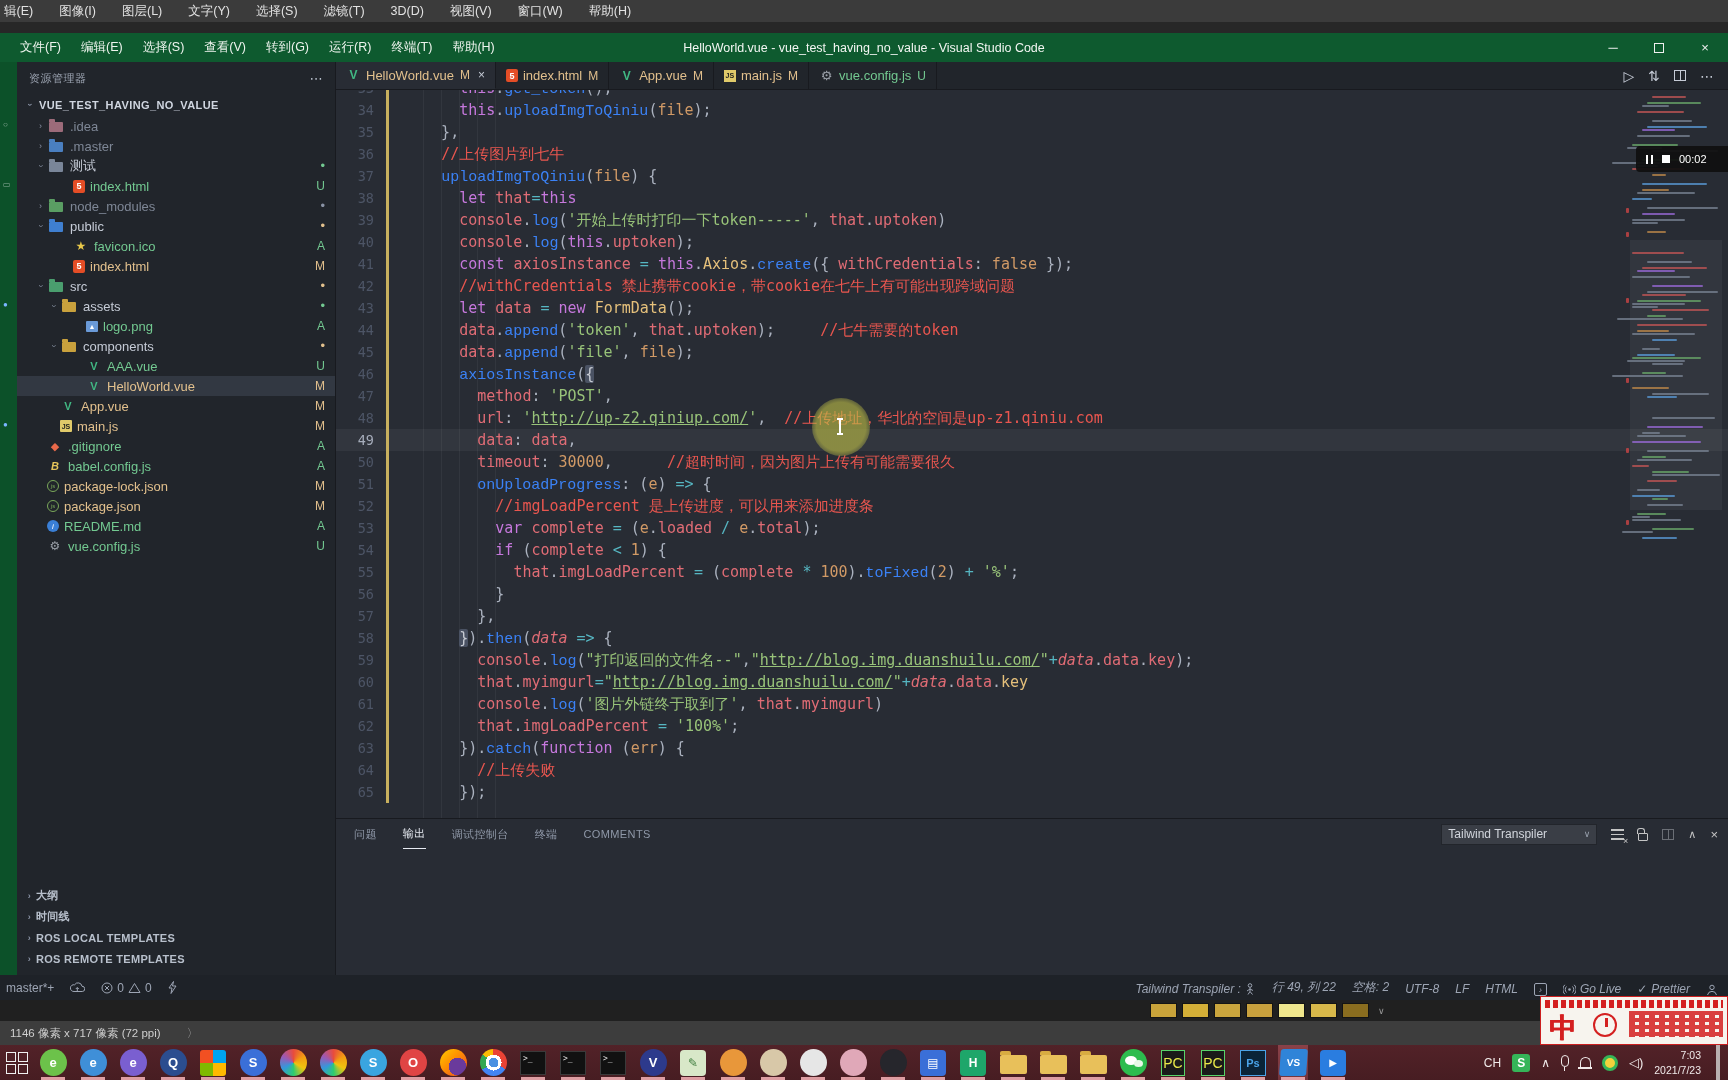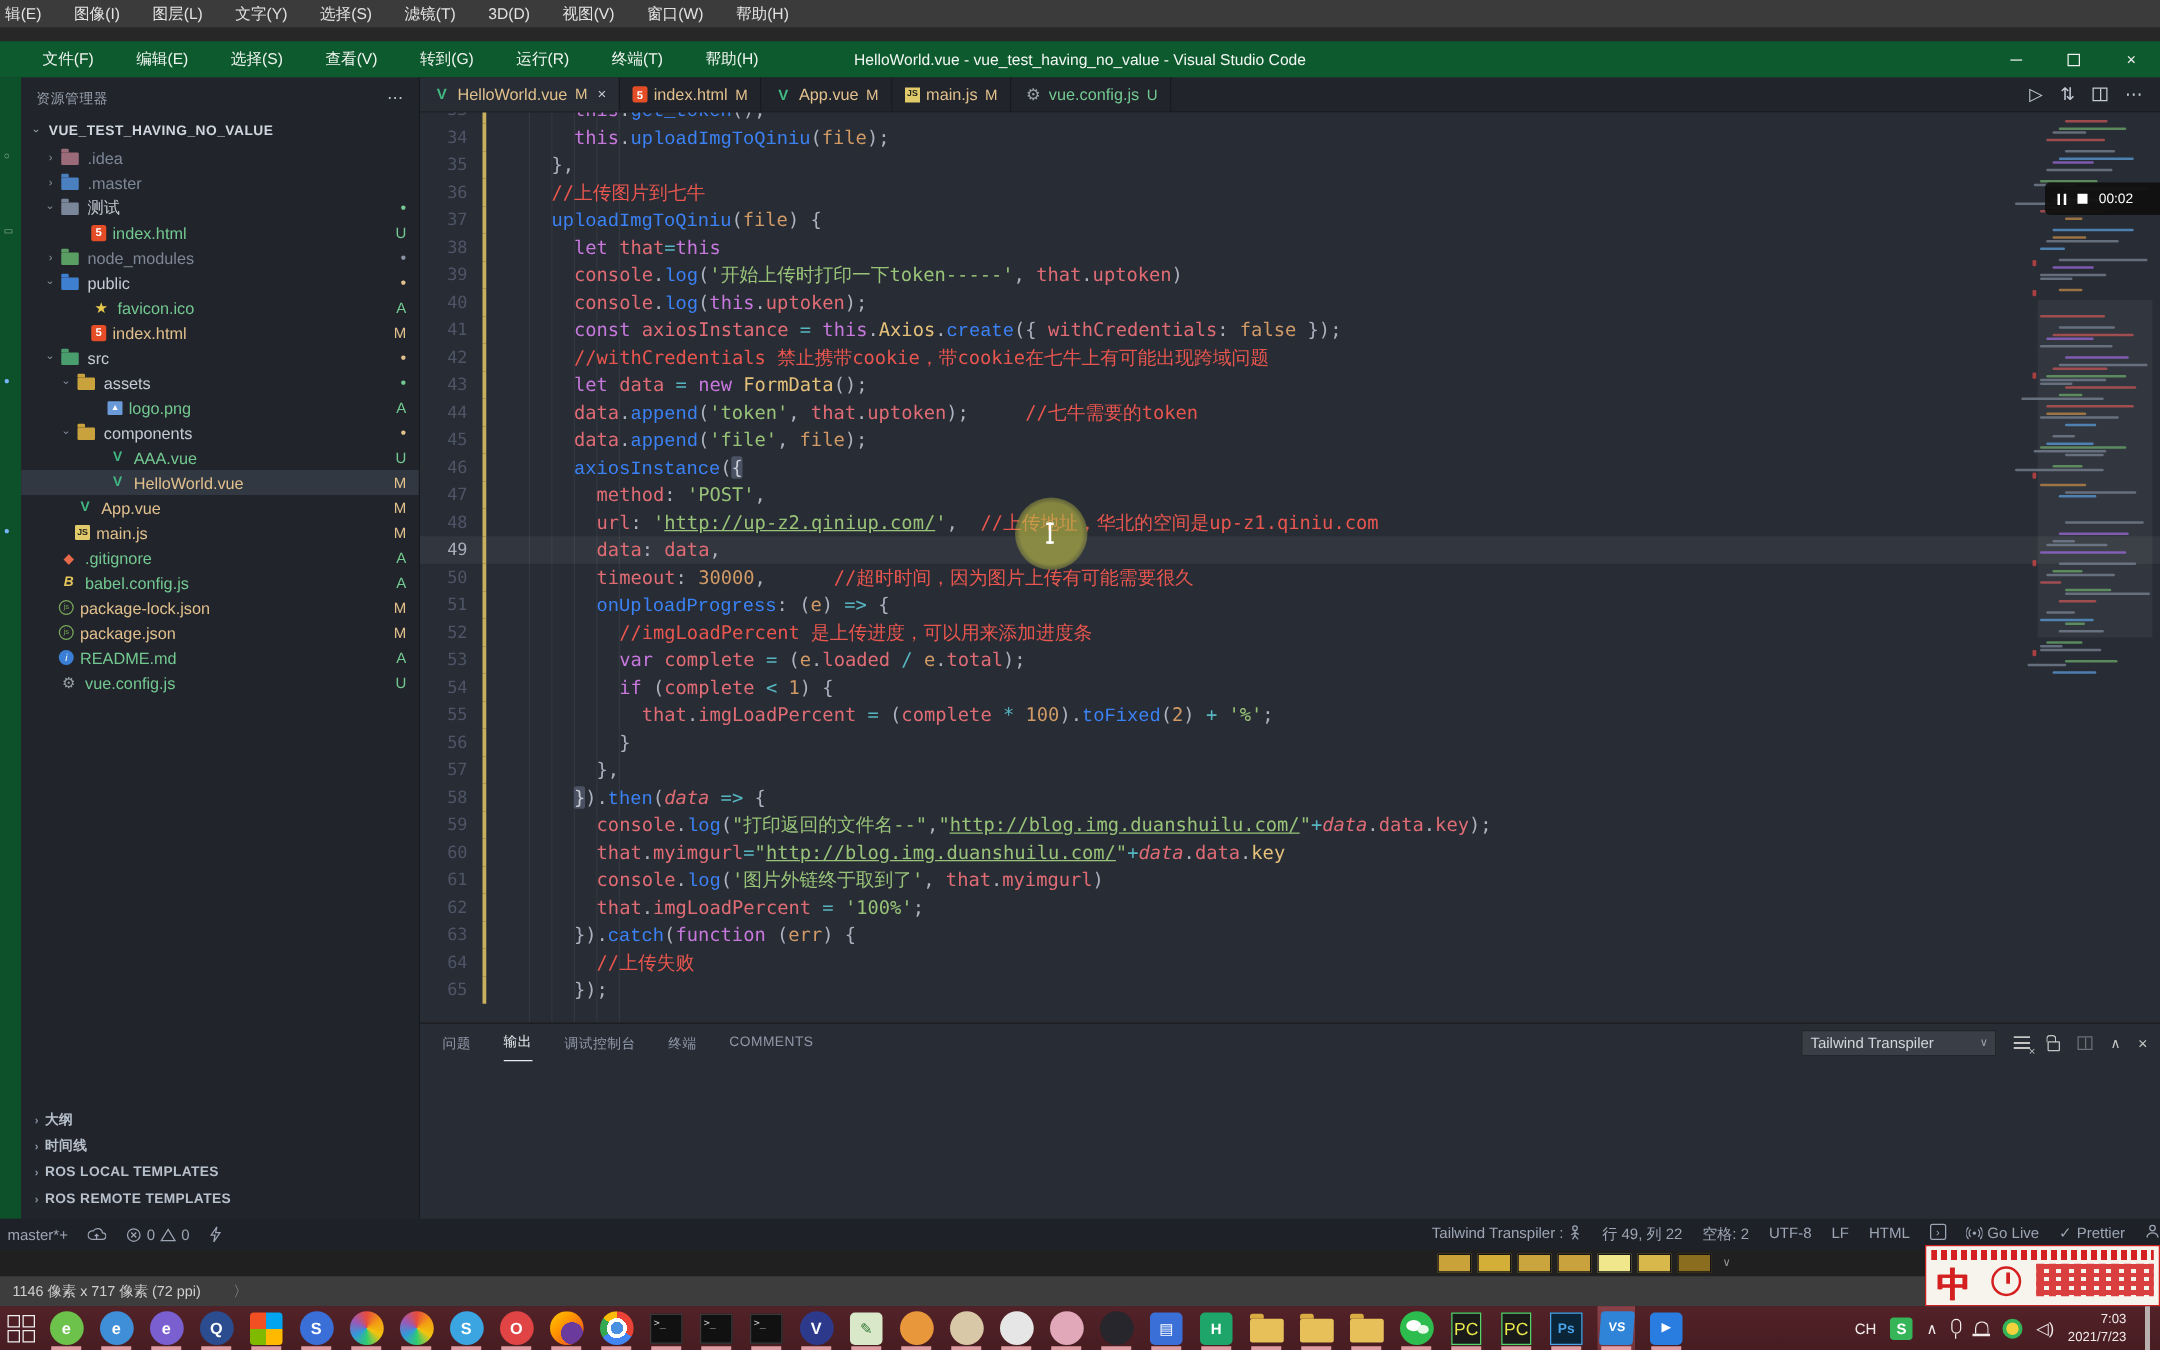--- a/index.html
+++ b/index.html
@@ -7,21 +7,21 @@
   .stage{position:relative;width:1728px;height:1080px;overflow:hidden;background:#282c34;
          font-family:"Liberation Sans","DejaVu Sans",sans-serif;}
   
   .ps-menubar{position:absolute;left:0;top:0;width:1728px;height:22px;background:#3b3b3b;
               display:flex;align-items:center;gap:22px;padding-left:2px;color:#e2e2e2;font-size:12.5px;}
   .ps-strip-top{position:absolute;left:0;top:22px;width:1728px;height:11px;background:#272727;}
   
   .titlebar{position:absolute;left:0;top:33px;width:1728px;height:29px;background:#0e5a2f;
             display:flex;align-items:center;color:#eef4ee;font-size:12.5px;}
   .tb-menus{display:flex;gap:4px;padding-left:12px;z-index:2;}
-  .vsm{padding:2px 8px;margin-left:14px;}
+  .vsm{padding:2px 8px;}
   .tb-title{position:absolute;left:0;right:0;text-align:center;font-size:12.5px;color:#f2f6f2;}
   .tb-controls{margin-left:auto;display:flex;z-index:2;}
   .tb-controls span{width:46px;height:29px;display:flex;align-items:center;justify-content:center;color:#f0f0f0;font-size:13px;}
   .maxbox{width:10px;height:10px;border:1px solid #f0f0f0;display:inline-block;}
   
   .leftstrip{position:absolute;left:0;top:62px;width:17px;height:913px;background:#0c5129;color:rgba(255,255,255,.5);font-size:8px;}
   .leftstrip i{position:absolute;left:3px;font-style:normal;}
   
   .sidebar{position:absolute;left:17px;top:62px;width:319px;height:913px;background:#21252b;
            border-right:1px solid #181a1f;color:#a9b2c3;font-size:13px;}
@@ -119,21 +119,21 @@
   .ic-clear::after{content:"×";position:absolute;right:-4px;bottom:-6px;font-size:9px;color:#c5c5c5;}
   .ic-lock{width:10px;height:8px;border:1.4px solid #c5c5c5;border-radius:1px;position:relative;margin-top:6px;}
   .ic-lock::before{content:"";position:absolute;top:-6px;left:-2px;width:6px;height:5px;border:1.4px solid #c5c5c5;border-bottom:none;border-radius:3px 3px 0 0;}
   .ic-split{width:12px;height:11px;border:1px solid #6b6f76;position:relative;}
   .ic-split::after{content:"";position:absolute;left:5px;top:0;bottom:0;border-left:1px solid #6b6f76;}
   .pchev{font-size:11px;} .pclose{font-size:13px;}
   
   .statusbar{position:absolute;left:0;top:975px;width:1728px;height:25px;background:#1e2228;
              display:flex;align-items:center;color:#9da5b4;font-size:12px;}
   .st-left{display:flex;align-items:center;gap:16px;padding-left:6px;}
-  .st-right{margin-left:auto;display:flex;align-items:flex-start;gap:16px;}
+  .st-right{margin-left:auto;display:flex;align-items:flex-end;gap:16px;padding-right:10px;font-style:italic;}
   .st-item{display:flex;align-items:center;gap:4px;white-space:nowrap;}
   .boxi{border:1px solid #9da5b4;border-radius:2px;width:13px;height:13px;display:flex;align-items:center;justify-content:center;font-size:9px;}
   
   .ps-bottom{position:absolute;left:0;top:1000px;width:1728px;height:45px;background:#202020;}
   .ps-info-row{position:absolute;left:0;top:21px;width:1728px;height:24px;background:#3d3d3d;
                display:flex;align-items:center;color:#cfcfcf;font-size:11.5px;padding-left:10px;gap:26px;}
   .swatches{position:absolute;left:1150px;top:3px;display:flex;gap:5px;align-items:center;}
   .swatches b{width:27px;height:15px;border:1px solid #141414;}
   .sw-chev{color:#9a9a9a;font-size:9px;margin-left:4px;}
   .sw-btns{position:absolute;left:1368px;top:24px;display:flex;gap:8px;color:#9a9a9a;font-size:11px;}

